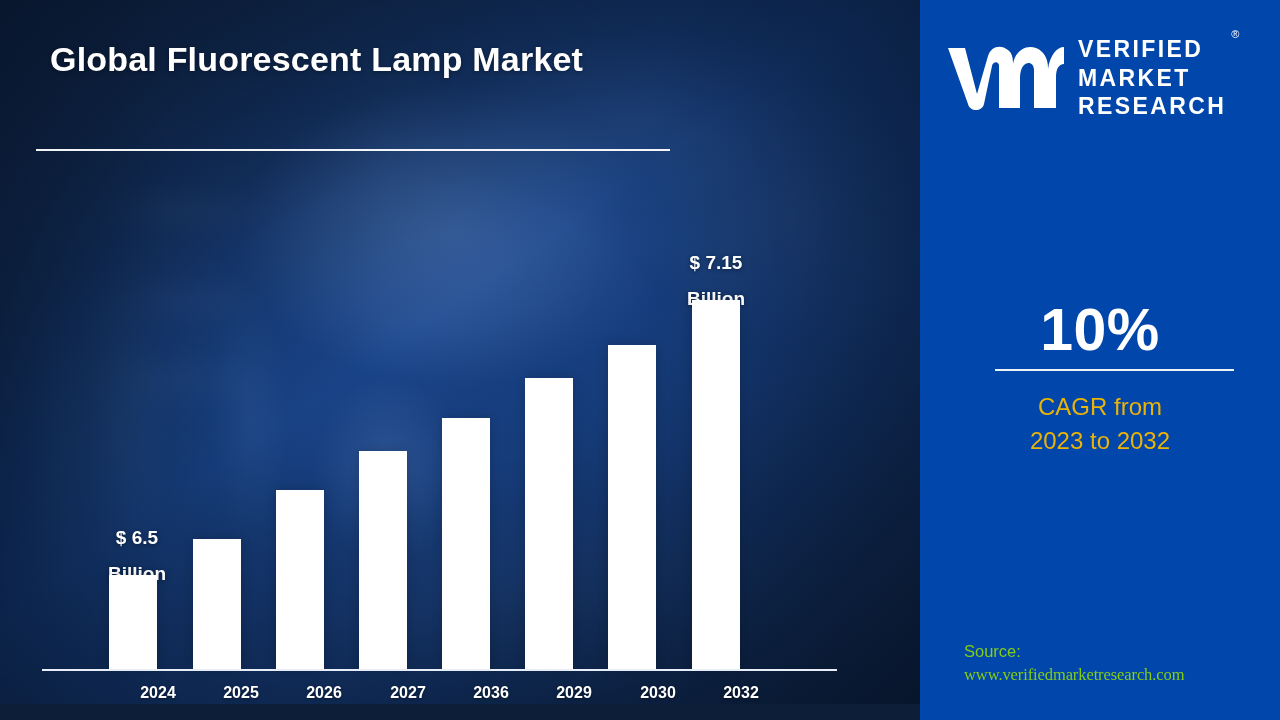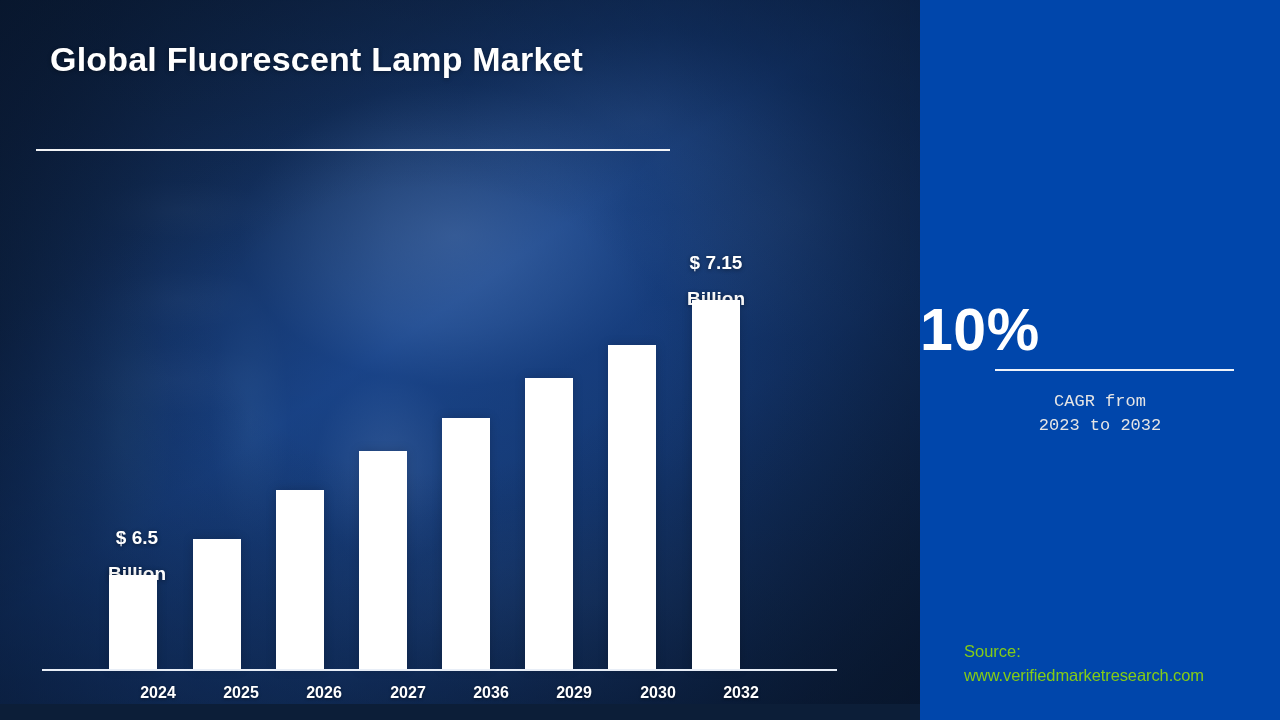--- a/index.html
+++ b/index.html
@@ -111,40 +111,40 @@
     font-size:23px; line-height:1.24; letter-spacing:2.4px;
   }
   .logo-words span { display:block; white-space:nowrap; }
   .logo-reg {
     position:absolute; right:-13px; top:-7px;
     font-size:11px; letter-spacing:0; font-weight:normal;
   }
 
   .cagr-value {
     position:absolute; left:0; right:0; top:296px;
-    text-align:left; color:#ffffff;
+    text-align:center; color:#ffffff;
     font-size:59px; font-weight:bold; letter-spacing:.5px;
   }
   .cagr-rule {
     position:absolute; left:75px; top:369px;
     width:239px; height:2px; background:#eef3fa;
   }
   .cagr-caption {
     position:absolute; left:0; right:0; top:390px;
-    text-align:center; color:#e5e5e5;
-    font-size:17px; line-height:1.42;font-family:Liberation Mono, monospace;
+    text-align:center; color:#eab308;
+    font-size:24px; line-height:1.42;
   }
   .cagr-caption span { display:block; }
 
   .source-block {
     position:absolute; left:44px; bottom:32px;
     color:#84cc16; font-size:16.5px; line-height:1.5;
   }
   .source-block span { display:block; white-space:nowrap; }
-  .source-url { letter-spacing:-.1px; }
+  .source-url { letter-spacing:-.1px;font-family:Liberation Serif, serif; }
 </style>
 </head>
 <body>
 
 <div class="canvas">
 
   <div class="left-panel">
     <div class="bg-photo"></div>
     <div class="bg-tint"></div>
     <div class="bg-vignette"></div>
@@ -182,20 +182,33 @@
         <div class="bar-label" style="left:440px;">2036</div>
         <div class="bar-label" style="left:523px;">2029</div>
         <div class="bar-label" style="left:607px;">2030</div>
         <div class="bar-label" style="left:690px;">2032</div>
       </div>
     </div>
   </div>
 
   <div class="right-panel">
 
+    <div class="logo-block">
+      <svg class="logo-mark" viewBox="0 0 120 72" aria-hidden="true">
+        <path d="M4 6 L21 6 L33 52 L44 14 C47 4 57 2 64 8 C68 11 69 16 69 21 L69 66 L55 66 L55 24 C55 19 49 19 48 24 L40 62 C38 70 26 70 24 62 Z" fill="#ffffff"></path>
+        <path d="M69 22 C71 9 82 2 92 6 C100 9 104 17 104 26 L104 66 L90 66 L90 28 C90 21 84 19 80 23 C77 26 76 31 76 36 L76 66 L69 66 Z" fill="#ffffff"></path>
+        <path d="M104 27 C106 13 113 5 120 5 L120 22 C115 22 112 27 112 35 L112 66 L104 66 Z" fill="#ffffff"></path>
+      </svg>
+      <div class="logo-words">
+        <span>VERIFIED</span>
+        <span>MARKET</span>
+        <span>RESEARCH</span>
+        <span class="logo-reg">®</span>
+      </div>
+    </div>
 
     <div class="cagr-value">10%</div>
     <div class="cagr-rule"></div>
     <div class="cagr-caption">
       <span>CAGR from</span>
       <span>2023 to 2032</span>
     </div>
 
     <div class="source-block">
       <span>Source:</span>

